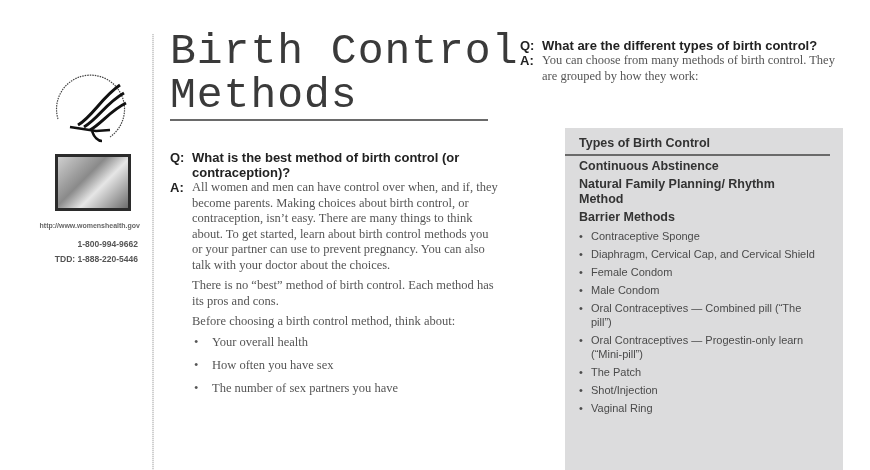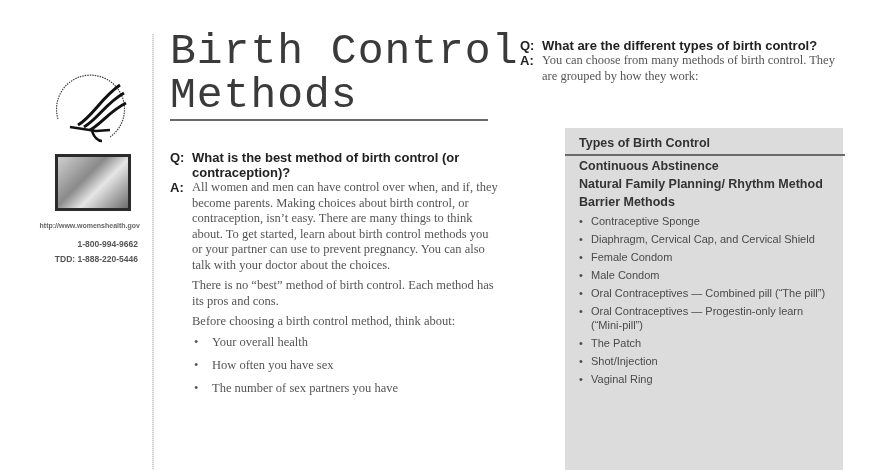--- a/index.html
+++ b/index.html
@@ -33,21 +33,21 @@
   .a-text { font-size:12.5px; line-height:15.5px; color:#555; font-family:"Liberation Serif", serif; }
   .para { margin:0 0 5px 0; }
   ul.bullets { list-style:none; margin:4px 0 0 0; padding:0; }
   ul.bullets li { display:flex; margin-bottom:8px; font-size:12.5px; line-height:15px; color:#555; font-family:"Liberation Serif", serif; }
   ul.bullets li .dot { width:18px; flex:none; padding-left:2px; }
 
   #qa1 { left:170px; top:150px; width:330px; }
   #qa2 { left:520px; top:38px; width:330px; }
 
   
-  #types-box { position:absolute; left:565px; top:128px; width:278px; height:342px; background:#dcdcdd; box-sizing:border-box; padding:8px 12px 0 14px; font-family:"Liberation Sans", sans-serif; }
+  #types-box { position:absolute; left:565px; top:128px; width:278px; height:342px; background:#dcdcdd; box-sizing:border-box; padding:8px 27px 0 14px; font-family:"Liberation Sans", sans-serif; }
   #types-header { font-weight:bold; font-size:12.5px; color:#333; padding-bottom:4px; border-bottom:2px solid #6a6a6a; margin:0 -14px 0 -14px; padding-left:14px; }
   .cat { font-weight:bold; font-size:12.5px; color:#333; line-height:15px; margin-top:3px; }
   .item { display:flex; font-size:11px; color:#4a4a4a; line-height:14px; margin-top:4px; }
   .item .dot { width:12px; flex:none; }
 </style>
 </head>
 <body>
 
 <div id="sidebar">
   <svg id="hhs-logo" viewBox="0 0 95 80">

